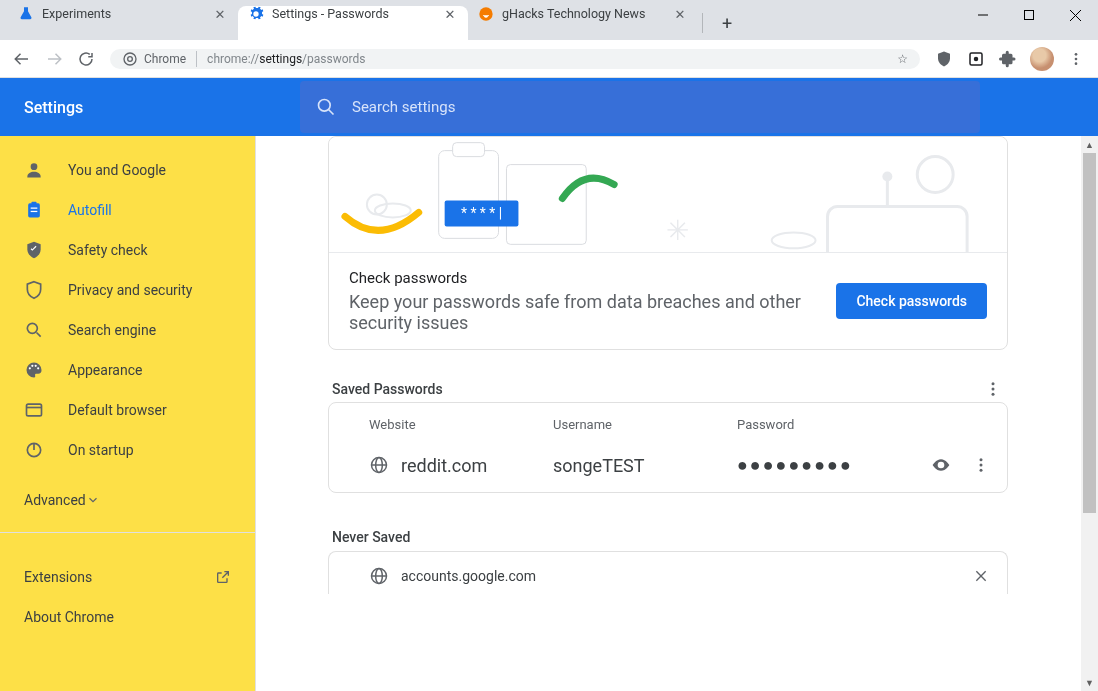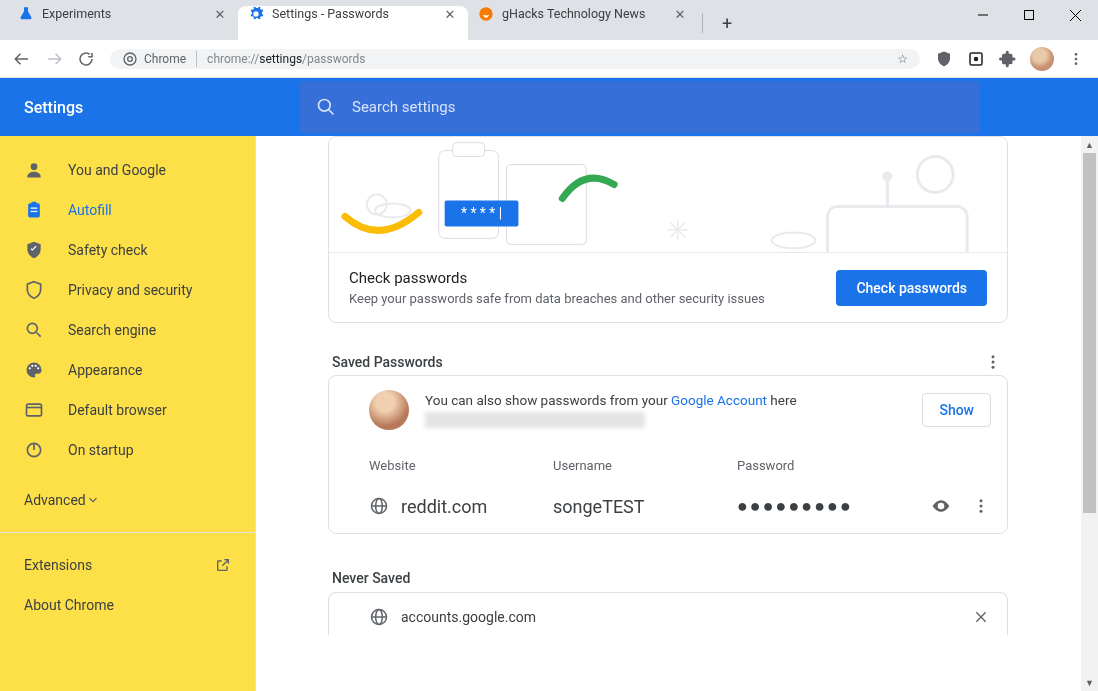--- a/index.html
+++ b/index.html
@@ -39,33 +39,33 @@
 
   
   .body { display:flex; height: calc(691px - 40px - 38px - 58px); position: relative; }
   .sidebar { width: 256px; border-right: 1px solid #e0e0e0; padding-top: 14px; background:#fde047; }
   .nav-item { display:flex; align-items:center; height: 40px; padding-left: 24px; font-size: 14px; color:#3c4043; cursor:pointer; }
   .nav-item .nic { width: 20px; height:20px; margin-right: 24px; display:flex;align-items:center;justify-content:center; color:#5f6368;}
   .nav-item.active { color:#1a73e8; }
   .nav-item.active .nic { color:#1a73e8; }
   .adv-row { display:flex; align-items:center; justify-content:flex-start; padding: 0 24px; height: 40px; font-size:14px; color:#3c4043; margin-top: 10px;}
   .side-div { height:1px; background:#e0e0e0; margin: 12px 0; }
-  .ext-row { display:flex; align-items:center; justify-content:space-between; padding: 0 24px; height: 40px; font-size:14px; color:#3c4043;}
+  .ext-row { display:flex; align-items:flex-end; justify-content:space-between; padding: 0 24px; height: 40px; font-size:14px; color:#3c4043;}
 
   .content-outer { flex:1; background:#fff; position:relative; overflow:hidden;}
   .content-scroll { position:absolute; left:0; right:18px; top:0; bottom:0; overflow:hidden;}
   .content { max-width: 680px; margin: 0 auto; padding-top: 0;}
   
   .card { border: 1px solid #e0e0e0; border-radius: 8px; margin-bottom: 16px; background:#fff; }
   .banner { height: 116px; border-bottom:1px solid #e8eaed; position:relative; overflow:hidden; border-radius: 8px 8px 0 0; background:#fff;}
   .banner svg { width:100%; height:100%; }
   .check-row { display:flex; align-items:center; padding: 16px 20px; }
   .check-text { flex:1; }
   .check-text .t1 { font-size: 15px; color:#202124; margin-bottom:4px;}
-  .check-text .t2 { font-size: 13px; color:#5f6368;}
+  .check-text .t2 { font-size: 18px; color:#5f6368;}
   .btn-primary { background:#1a73e8; color:#fff; border:none; border-radius:4px; padding: 10px 20px; font-size:14px; cursor:pointer; font-weight:500;}
   .btn-outline { background:#fff; color:#1a73e8; border:1px solid #dadce0; border-radius:4px; padding: 8px 16px; font-size:14px; cursor:pointer; font-weight:500;}
 
   .section-h { display:flex; align-items:center; justify-content:space-between; padding: 14px 6px 4px 4px; font-size:14px; color:#3c4043; font-weight:500;}
   .account-row { display:flex; align-items:center; padding: 14px 16px 14px 40px; }
   .avatar-med { width: 40px; height:40px; border-radius:50%; background: radial-gradient(circle at 40% 30%, #f0d0b0 25%, #b8795a 65%); margin-right: 16px; flex-shrink:0;}
   .account-text { flex:1; font-size:13.5px; color:#3c4043; }
   .account-text a { color:#1a73e8; text-decoration:none; }
   .redact { display:inline-block; width: 220px; height: 16px; background:#e4e4e4; filter: blur(2px); vertical-align: middle; margin-top:4px;}
 
@@ -352,28 +352,20 @@
           <span>Saved Passwords</span>
           <span>
               <svg width="18" height="18" viewBox="0 0 24 24">
                 <circle cx="12" cy="5" r="2" fill="#5f6368"></circle>
                 <circle cx="12" cy="12" r="2" fill="#5f6368"></circle>
                 <circle cx="12" cy="19" r="2" fill="#5f6368"></circle>
               </svg>
             </span>
         </div>
         <div class="card" style="padding-bottom:4px">
-          <div class="account-row">
-            <div class="avatar-med"></div>
-            <div class="account-text">
-              <span>You can also show passwords from your </span><a href="#">Google Account</a><span> here</span><br>
-              <span class="redact"></span>
-            </div>
-            <button class="btn-outline">Show</button>
-          </div>
           <div class="pw-header">
             <div class="col-site">Website</div>
             <div class="col-user">Username</div>
             <div class="col-pass">Password</div>
           </div>
           <div class="pw-row">
             <div class="col-site">
               <span class="globe">
                   <svg width="20" height="20" viewBox="0 0 24 24">
                     <circle cx="12" cy="12" r="9" fill="none" stroke="#5f6368" stroke-width="1.8"></circle>

